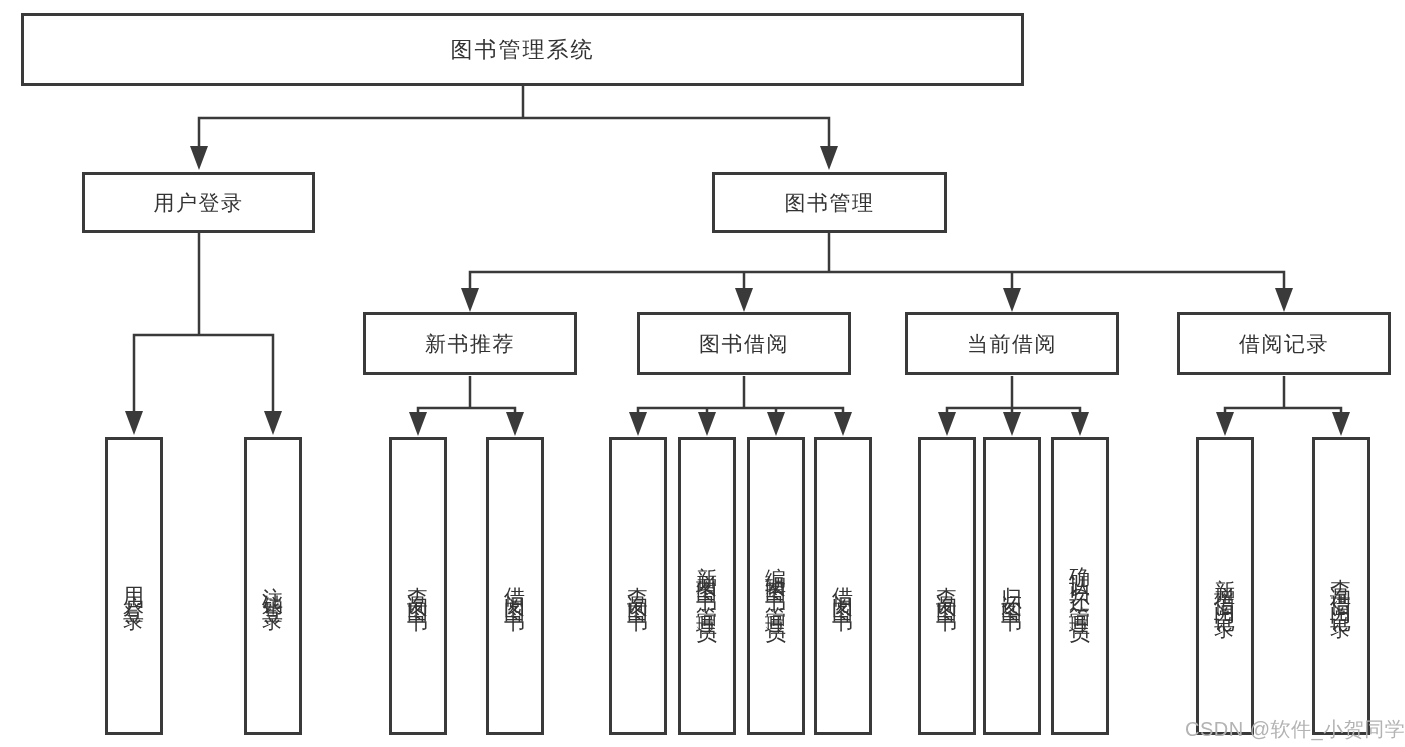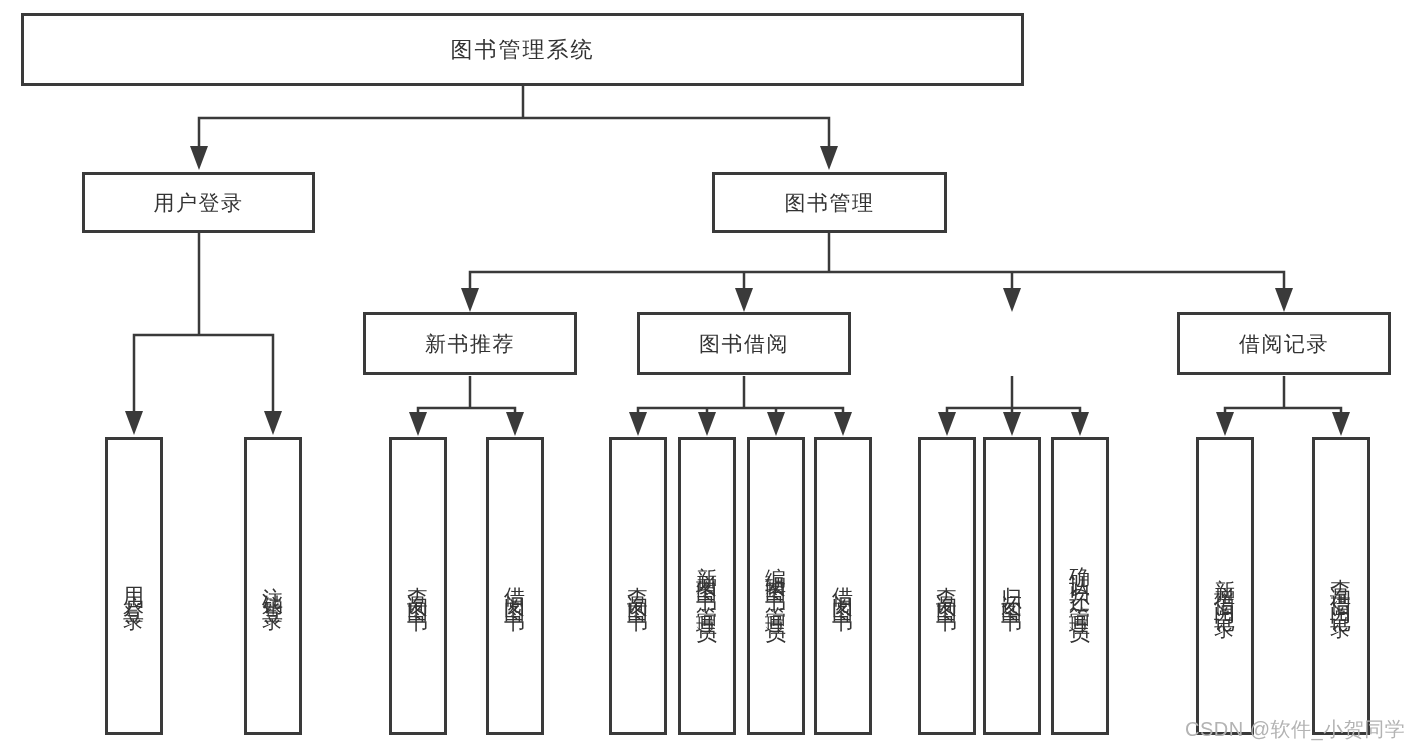--- a/index.html
+++ b/index.html
@@ -120,20 +120,23 @@
   <div class="box" style="left:363px;top:312px;width:214px;height:63px">
     <span class="hlabel">新书推荐</span>
   </div>
 
   <div class="box" style="left:712px;top:172px;width:235px;height:61px">
     <span class="hlabel">图书管理</span>
   </div>
   <div class="box" style="left:637px;top:312px;width:214px;height:63px">
     <span class="hlabel">图书借阅</span>
   </div>
+  <div class="box" style="left:905px;top:312px;width:214px;height:63px">
+    <span class="hlabel">当前借阅</span>
+  </div>
   <div class="box" style="left:1177px;top:312px;width:214px;height:63px">
     <span class="hlabel">借阅记录</span>
   </div>
 
   <div class="box" style="left:105px;top:437px;width:58px;height:298px">
     <span class="vlabel">用户登录</span>
   </div>
   <div class="box" style="left:244px;top:437px;width:58px;height:298px">
     <span class="vlabel">注销登录</span>
   </div>

